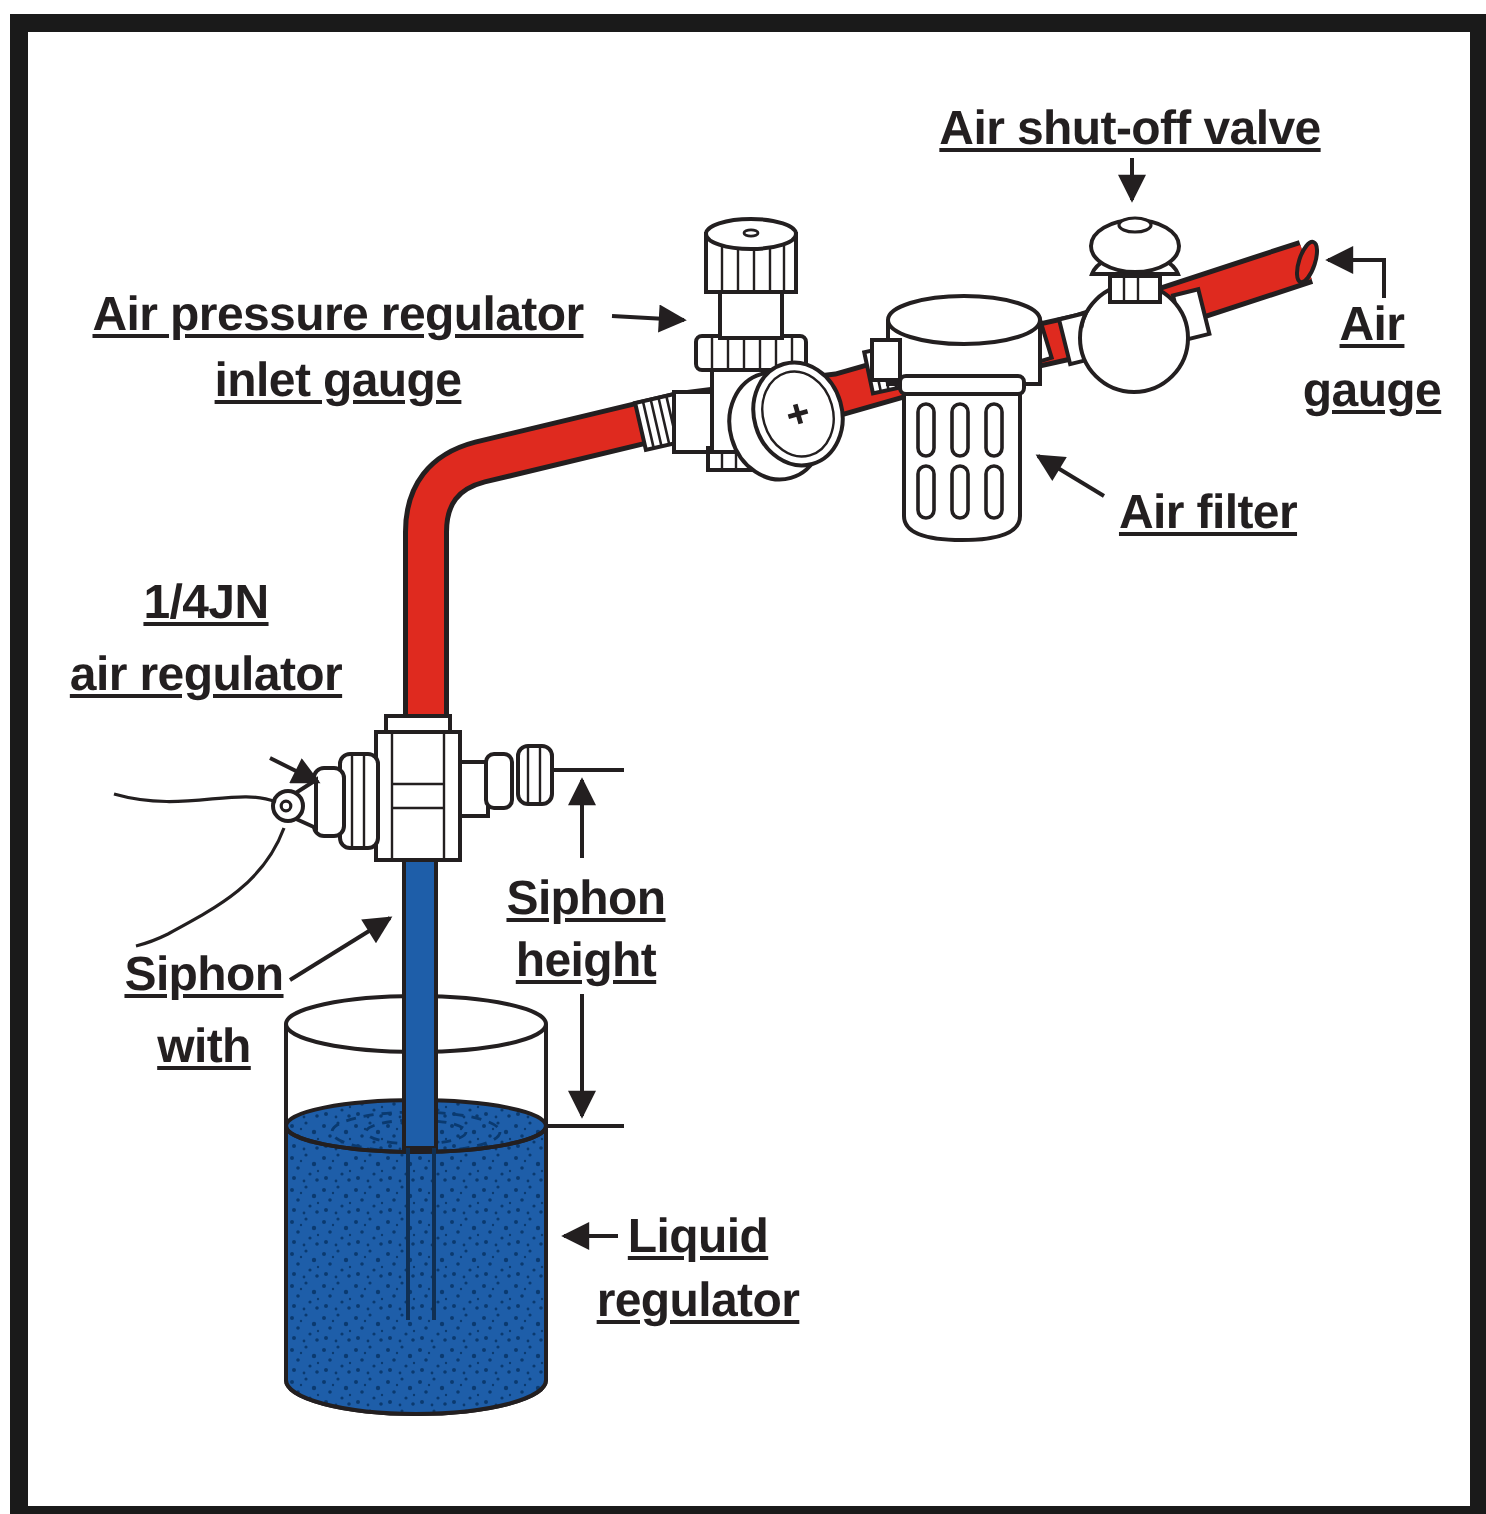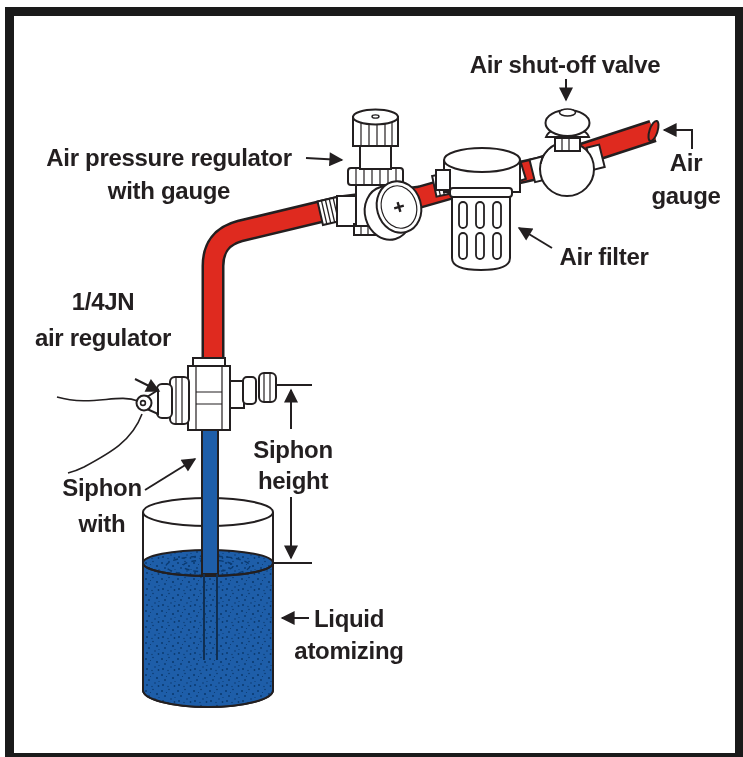--- a/index.html
+++ b/index.html
@@ -2,21 +2,21 @@
 <html><head>
 <meta charset="utf-8">
 <style>
   html,body{margin:0;padding:0;background:#fff;}
   #stage{position:relative;width:743px;height:757px;background:#ffffff;overflow:hidden;
          font-family:"Liberation Sans", sans-serif;color:#231f20;}
   #frame{position:absolute;left:5px;top:7px;width:721px;height:737px;border:9px solid #1a1a1a;}
   svg{position:absolute;left:0;top:0;}
   .label{position:absolute;text-align:center;font-size:24px;font-weight:600;
          letter-spacing:-0.3px;line-height:33px;color:#231f20;white-space:nowrap;}
-  .label span{display:block;}
+  .label span{display:block;text-decoration:underline;}
 </style>
 </head>
 <body>
 
 <div id="stage">
   <div id="frame"></div>
 
   <svg width="743" height="757" viewBox="0 0 743 757">
     <defs>
       <marker id="arr" viewBox="0 0 10 10" refX="9" refY="5" markerWidth="9" markerHeight="7" orient="auto-start-reverse">
@@ -171,21 +171,21 @@
     <g stroke="#231f20" stroke-width="2" fill="none">
       <path d="M277,385 L312,385"></path>
       <path d="M274,563 L312,563"></path>
       <path d="M291,429 L291,390" marker-end="url(#arr)"></path>
       <path d="M291,497 L291,558" marker-end="url(#arr)"></path>
     </g>
   </svg>
 
   <div class="label" style="left:34px;top:141px;width:270px;">
     <span>Air pressure regulator</span>
-    <span>with gauge</span>
+    <span>inlet gauge</span>
   </div>
 
   <div class="label" style="left:450px;top:48px;width:230px;">
     <span>Air shut-off valve</span>
   </div>
 
   <div class="label" style="left:646px;top:146px;width:80px;">
     <span>Air</span>
     <span>gauge</span>
   </div>
@@ -204,15 +204,15 @@
     <span>with</span>
   </div>
 
   <div class="label" style="left:228px;top:434px;width:130px;line-height:31px;">
     <span>Siphon</span>
     <span>height</span>
   </div>
 
   <div class="label" style="left:279px;top:603px;width:140px;line-height:32px;">
     <span>Liquid</span>
-    <span>atomizing</span>
+    <span>regulator</span>
   </div>
 </div>
 
 </body></html>

